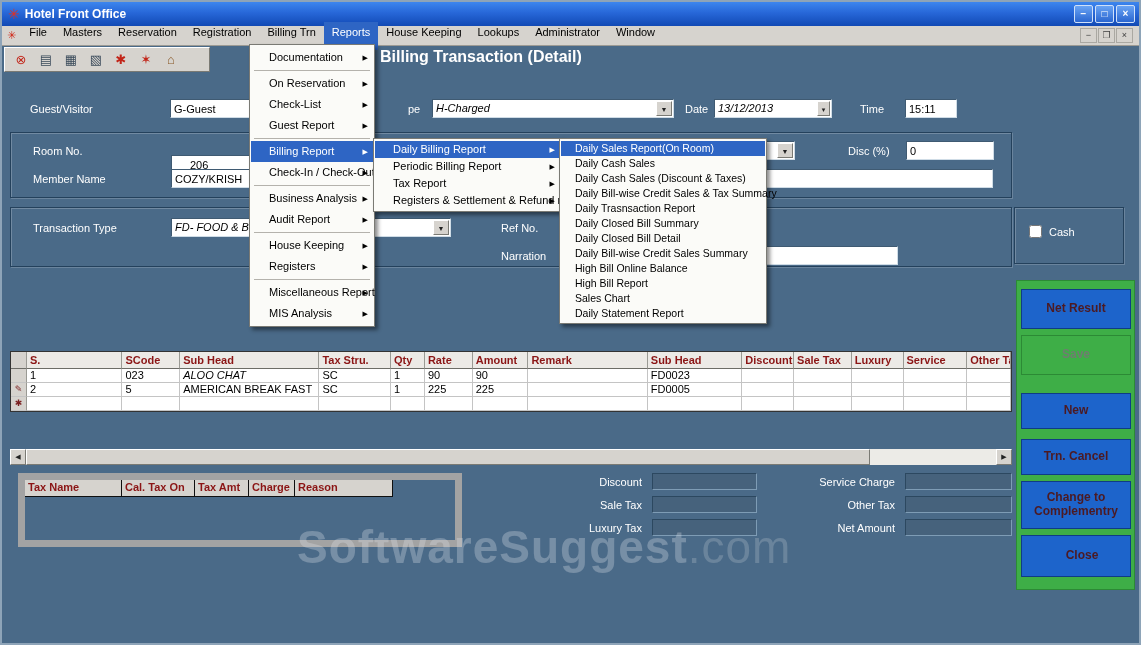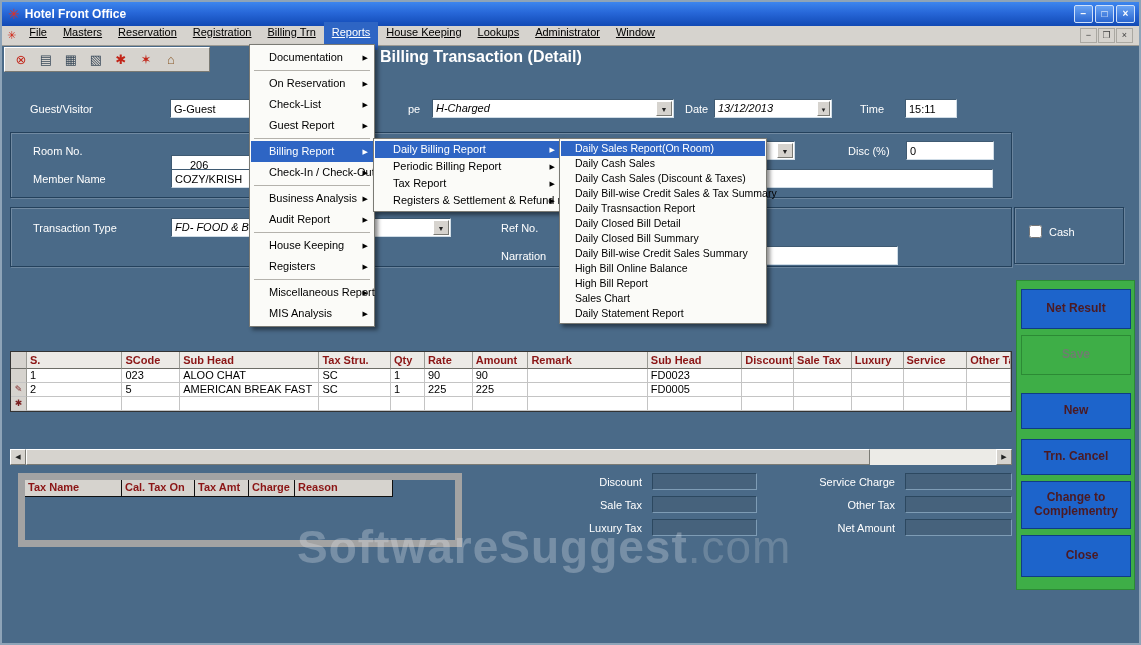--- a/index.html
+++ b/index.html
@@ -19,21 +19,21 @@
   .titlebar .logo { font-size:14px; color:#e23020; margin:0 5px 0 2px; }
   .titlebar .ttl { color:#fff; font-weight:bold; font-size:12px; flex:1; }
   .tb-btn { width:19px; height:18px; margin-left:2px; border-radius:2px;
     background:linear-gradient(180deg,#6aa4f4,#2a66d0); border:1px solid #cfe0fa;
     color:#fff; font-size:10px; font-weight:bold; text-align:center; line-height:16px; }
 
   
   .menubar { position:absolute; top:24px; left:0; right:0; height:20px;
     background:#d6d3ce; border-bottom:1px solid #9c9a94; display:flex; align-items:center; }
   .menubar .sysicon { color:#d02818; font-size:11px; padding:0 5px; }
-  .mb-item { padding:0 8px; height:28px; line-height:20px; color:#000;text-decoration:underline; }
+  .mb-item { padding:0 8px; height:28px; line-height:20px; color:#000; }
   .mb-item.active { background:#2e65c4; color:#fff; }
   .mdi-wrap { margin-left:auto; display:flex; padding-right:6px; }
   .mdi-btn { width:17px; height:15px; margin-left:1px; background:#d6d3ce;
     border:1px solid #aaa8a2; color:#3c3c3c; font-size:9px; text-align:center; line-height:13px; }
 
   
   .toolbar { position:absolute; top:45px; left:2px; width:206px; height:25px;
     background:#d6d3ce; border:1px solid; border-color:#fff #7a7a74 #7a7a74 #fff;
     display:flex; align-items:center; padding:0 4px; }
   .tool-btn { width:24px; height:21px; margin-right:1px; background:#d6d3ce;
@@ -229,21 +229,21 @@
       <div class="g-cell" style="width: 52px;">Discount</div>
       <div class="g-cell" style="width: 58px;">Sale Tax</div>
       <div class="g-cell" style="width: 52px;">Luxury</div>
       <div class="g-cell" style="width: 64px;">Service</div>
       <div class="g-cell" style="width: 44px;">Other Tax</div>
     </div>
     <div class="g-row">
       <div class="g-cell g-sel" style="width: 16px; color: rgb(122, 32, 32);"></div>
       <div class="g-cell" style="width: 96px;">1</div>
       <div class="g-cell" style="width: 58px;">023</div>
-      <div class="g-cell" style="width: 140px;">ALOO CHAT</div>
+      <div class="g-cell" style="width: 140px; font-style: italic;">ALOO CHAT</div>
       <div class="g-cell" style="width: 72px;">SC</div>
       <div class="g-cell" style="width: 34px;">1</div>
       <div class="g-cell" style="width: 48px;">90</div>
       <div class="g-cell" style="width: 56px;">90</div>
       <div class="g-cell" style="width: 120px;"></div>
       <div class="g-cell" style="width: 95px;">FD0023</div>
       <div class="g-cell" style="width: 52px;"></div>
       <div class="g-cell" style="width: 58px;"></div>
       <div class="g-cell" style="width: 52px;"></div>
       <div class="g-cell" style="width: 64px;"></div>
@@ -354,22 +354,22 @@
     <div class="mi mi-b"><span>Periodic Billing Report</span><span class="arr">▶</span></div>
     <div class="mi mi-b"><span>Tax Report</span><span class="arr">▶</span></div>
     <div class="mi mi-b"><span>Registers &amp; Settlement &amp; Refund report</span><span class="arr">▶</span></div>
   </div>
 <div class="menu" id="menu-daily" style="left:557px;top:136px;width:208px">
     <div class="mi mi-c hl"><span>Daily Sales Report(On Room)</span></div>
     <div class="mi mi-c"><span>Daily Cash Sales</span></div>
     <div class="mi mi-c"><span>Daily Cash Sales (Discount &amp; Taxes)</span></div>
     <div class="mi mi-c"><span>Daily Bill-wise Credit Sales &amp; Tax Summary</span></div>
     <div class="mi mi-c"><span>Daily Trasnsaction Report</span></div>
+    <div class="mi mi-c"><span>Daily Closed Bill Summary</span></div>
     <div class="mi mi-c"><span>Daily Closed Bill Detail</span></div>
-    <div class="mi mi-c"><span>Daily Closed Bill Summary</span></div>
     <div class="mi mi-c"><span>Daily Bill-wise Credit Sales Summary</span></div>
     <div class="mi mi-c"><span>High Bill Online Balance</span></div>
     <div class="mi mi-c"><span>High Bill Report</span></div>
     <div class="mi mi-c"><span>Sales Chart</span></div>
     <div class="mi mi-c"><span>Daily Statement Report</span></div>
   </div>
 
 <div class="watermark">
   <span>SoftwareSuggest</span><span class="suf">.com</span>
 </div>

